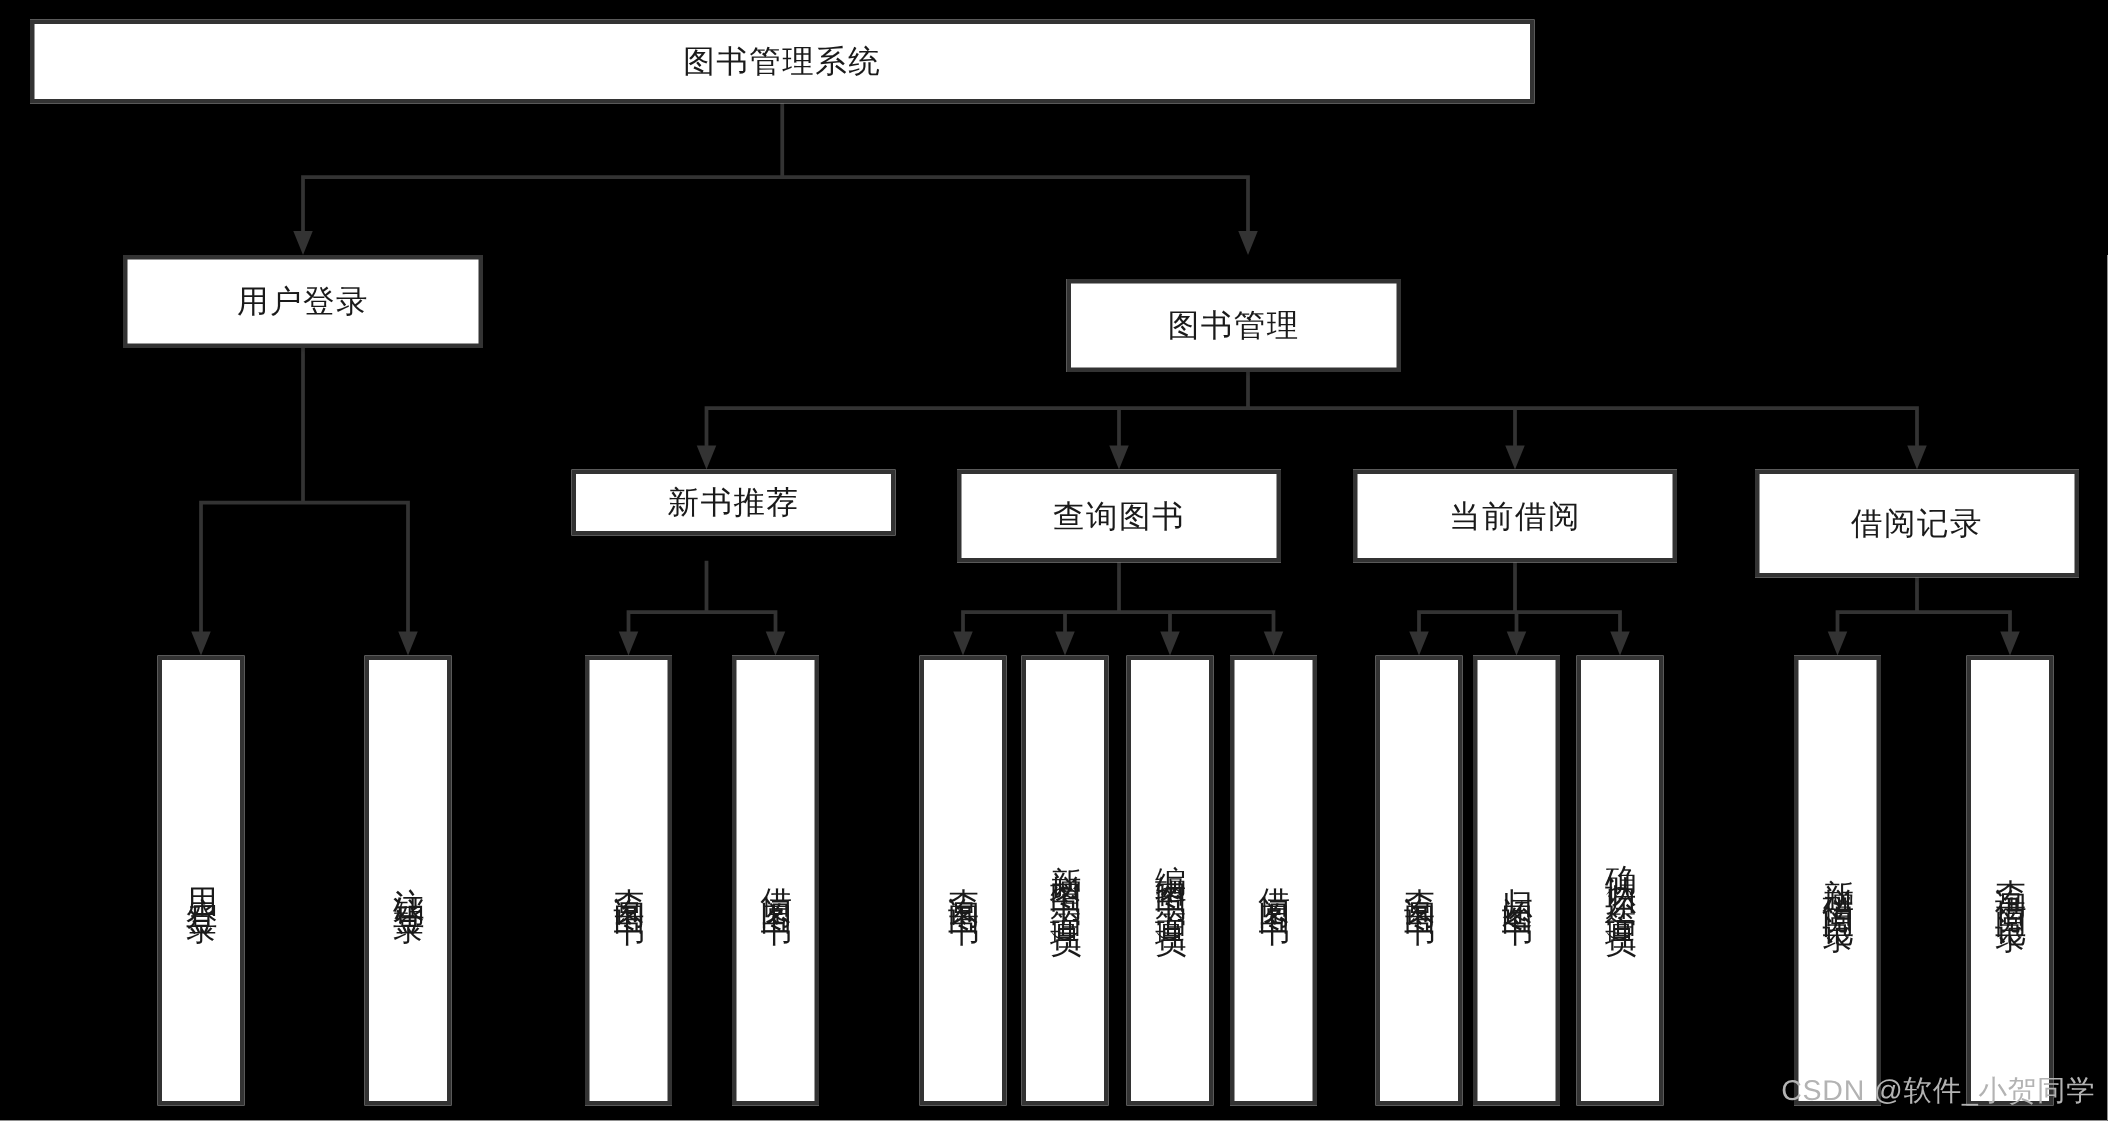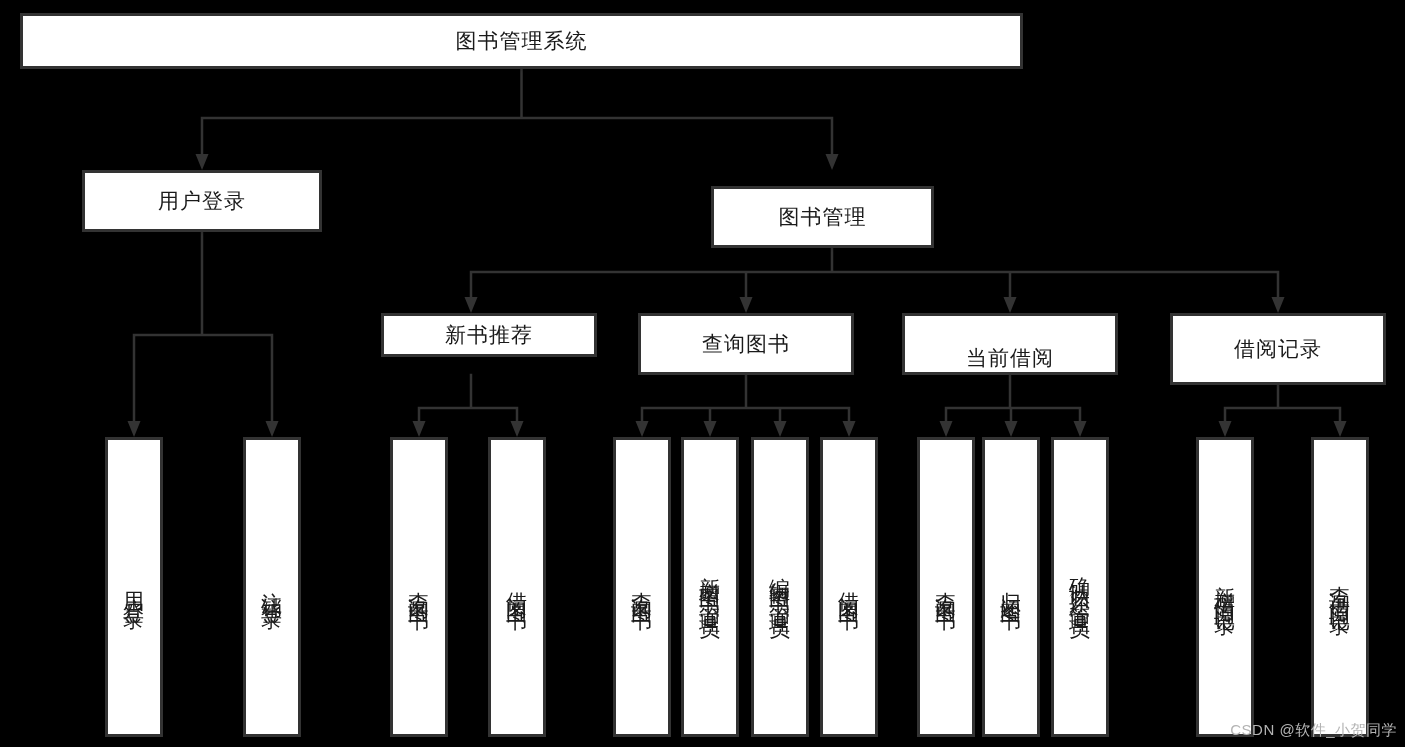--- a/index.html
+++ b/index.html
@@ -28,21 +28,21 @@
   .leaf .vlabel{
     writing-mode:vertical-rl;
     text-orientation:mixed;
     font-size:21px;
     letter-spacing:6px;
     line-height:1;
   }
   #watermark{
     position:absolute;
     right:8px;bottom:7px;
-    font-size:15px;
+    font-size:19px;
     color:#b3b3b3;
     letter-spacing:0.5px;
     white-space:nowrap;
   }
 </style>
 </head>
 <body>
 
 <div id="stage">
 
@@ -90,21 +90,21 @@
   <div class="box" style="left:711px;top:170px;width:223px;height:62px;margin-top:16px;">
     <span class="hlabel">图书管理</span>
   </div>
 
   <div class="box" style="left:381px;top:313px;width:216px;height:44px;">
     <span class="hlabel">新书推荐</span>
   </div>
   <div class="box" style="left:638px;top:313px;width:216px;height:62px;">
     <span class="hlabel">查询图书</span>
   </div>
-  <div class="box" style="left:902px;top:313px;width:216px;height:62px;align-items:flex-end;">
+  <div class="box" style="left:902px;top:313px;width:216px;height:62px;">
     <span class="hlabel">当前借阅</span>
   </div>
   <div class="box" style="left:1170px;top:313px;width:216px;height:72px;">
     <span class="hlabel">借阅记录</span>
   </div>
 
   <div class="box leaf" style="left:105px;top:437px;width:58px;height:300px;">
     <span class="vlabel">用户登录</span>
   </div>
   <div class="box leaf" style="left:243px;top:437px;width:58px;height:300px;">

